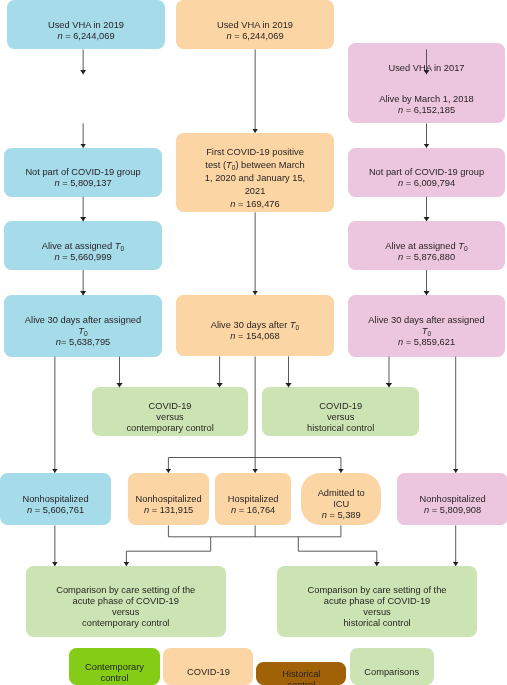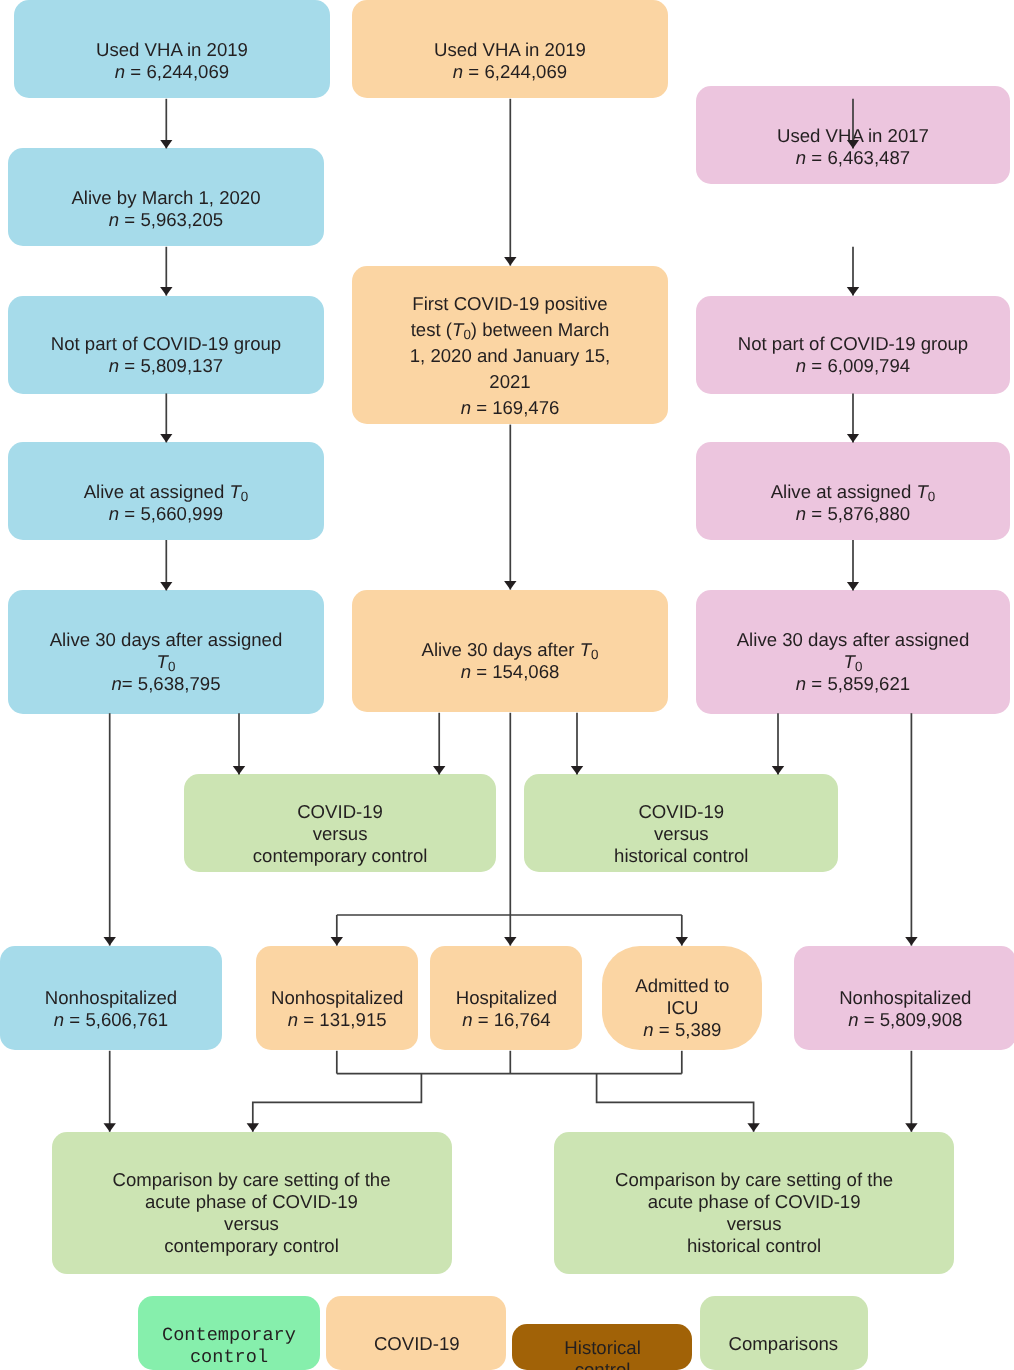--- a/index.html
+++ b/index.html
@@ -51,23 +51,20 @@
         <path d="M168.4,536.8 L340.9,536.8"></path>
         <path d="M210.7,536.8 L210.7,551.2 L126.4,551.2 L126.4,565.9" marker-end="url(#ah)"></path>
         <path d="M298.3,536.8 L298.3,551.2 L376.8,551.2 L376.8,565.9" marker-end="url(#ah)"></path>
         <path d="M54.85,525.4 L54.85,565.9" marker-end="url(#ah)"></path>
         <path d="M455.7,525.4 L455.7,565.9" marker-end="url(#ah)"></path>
       </g>
   </svg>
 <div class="box" style="left: 7px; top: 0px; width: 158px; height: 49.4px; background: rgb(166, 219, 234);">
       <span class="txt">Used VHA in 2019<br><i>n</i> = 6,244,069</span>
     </div>
-    <div class="box" style="left: 4px; top: 74px; width: 158px; height: 49.4px; background: rgb(166, 219, 234);">
-      <span class="txt">Alive by March 1, 2020<br><i>n</i> = 5,963,205</span>
-    </div>
     <div class="box" style="left: 4px; top: 147.6px; width: 158px; height: 49.1px; background: rgb(166, 219, 234);">
       <span class="txt">Not part of COVID-19 group<br><i>n</i> = 5,809,137</span>
     </div>
     <div class="box" style="left: 4px; top: 221px; width: 158px; height: 49px; background: rgb(166, 219, 234);">
       <span class="txt">Alive at assigned <i>T</i><sub>0</sub><br><i>n</i> = 5,660,999</span>
     </div>
     <div class="box" style="left: 4px; top: 295px; width: 158px; height: 61.5px; background: rgb(166, 219, 234);">
       <span class="txt">Alive 30 days after assigned<br><i>T</i><sub>0</sub><br><i>n</i>= 5,638,795</span>
     </div>
     <div class="box" style="left: 0px; top: 472.6px; width: 111px; height: 52.8px; background: rgb(166, 219, 234);">
@@ -87,20 +84,23 @@
     </div>
     <div class="box" style="left: 215.2px; top: 472.6px; width: 76px; height: 52.8px; background: rgb(251, 213, 163);">
       <span class="txt">Hospitalized<br><i>n</i> = 16,764</span>
     </div>
     <div class="box" style="left: 301.3px; top: 472.6px; width: 79.8px; height: 52.8px; background: rgb(251, 213, 163); border-radius: 19px;">
       <span class="txt">Admitted to<br>ICU<br><i>n</i> = 5,389</span>
     </div>
     <div class="box" style="left: 348px; top: 0px; width: 157px; height: 49.4px; background: rgb(236, 197, 222); margin-top: 43px;">
       <span class="txt">Used VHA in 2017<br><i>n</i> = 6,463,487</span>
     </div>
+    <div class="box" style="left: 348px; top: 74px; width: 157px; height: 49.4px; background: rgb(236, 197, 222);">
+      <span class="txt">Alive by March 1, 2018<br><i>n</i> = 6,152,185</span>
+    </div>
     <div class="box" style="left: 348px; top: 147.6px; width: 157px; height: 49.1px; background: rgb(236, 197, 222);">
       <span class="txt">Not part of COVID-19 group<br><i>n</i> = 6,009,794</span>
     </div>
     <div class="box" style="left: 348px; top: 221px; width: 157px; height: 49px; background: rgb(236, 197, 222);">
       <span class="txt">Alive at assigned <i>T</i><sub>0</sub><br><i>n</i> = 5,876,880</span>
     </div>
     <div class="box" style="left: 348px; top: 295px; width: 157px; height: 61.5px; background: rgb(236, 197, 222);">
       <span class="txt">Alive 30 days after assigned<br><i>T</i><sub>0</sub><br><i>n</i> = 5,859,621</span>
     </div>
     <div class="box" style="left: 396.9px; top: 472.6px; width: 111.5px; height: 52.8px; background: rgb(236, 197, 222);">
@@ -111,21 +111,21 @@
     </div>
     <div class="box" style="left: 262.4px; top: 387.1px; width: 156.5px; height: 49px; background: rgb(204, 228, 179);">
       <span class="txt">COVID-19<br>versus<br>historical control</span>
     </div>
     <div class="box" style="left: 25.6px; top: 565.8px; width: 200.3px; height: 70.8px; background: rgb(204, 228, 179);">
       <span class="txt">Comparison by care setting of the<br>acute phase of COVID-19<br>versus<br>contemporary control</span>
     </div>
     <div class="box" style="left: 277px; top: 565.8px; width: 200.1px; height: 70.8px; background: rgb(204, 228, 179);">
       <span class="txt">Comparison by care setting of the<br>acute phase of COVID-19<br>versus<br>historical control</span>
     </div>
-    <div class="box" style="left: 69px; top: 648px; width: 91px; height: 37.2px; background: #86efac; font-family: Liberation Mono, monospace;">
+    <div class="box" style="left: 69px; top: 648px; width: 91px; height: 37.2px; background: #84cc16;">
       <span class="txt">Contemporary<br>control</span>
     </div>
     <div class="box" style="left: 163.3px; top: 648px; width: 90.2px; height: 37.2px; background: rgb(251, 213, 163);">
       <span class="txt">COVID-19</span>
     </div>
     <div class="box" style="left: 256.1px; top: 648px; width: 90.4px; height: 23px; background: #a16207; margin-top: 14px;">
       <span class="txt">Historical<br>control</span>
     </div>
     <div class="box" style="left: 349.7px; top: 648px; width: 84px; height: 37.2px; background: rgb(204, 228, 179);">
       <span class="txt">Comparisons</span>

